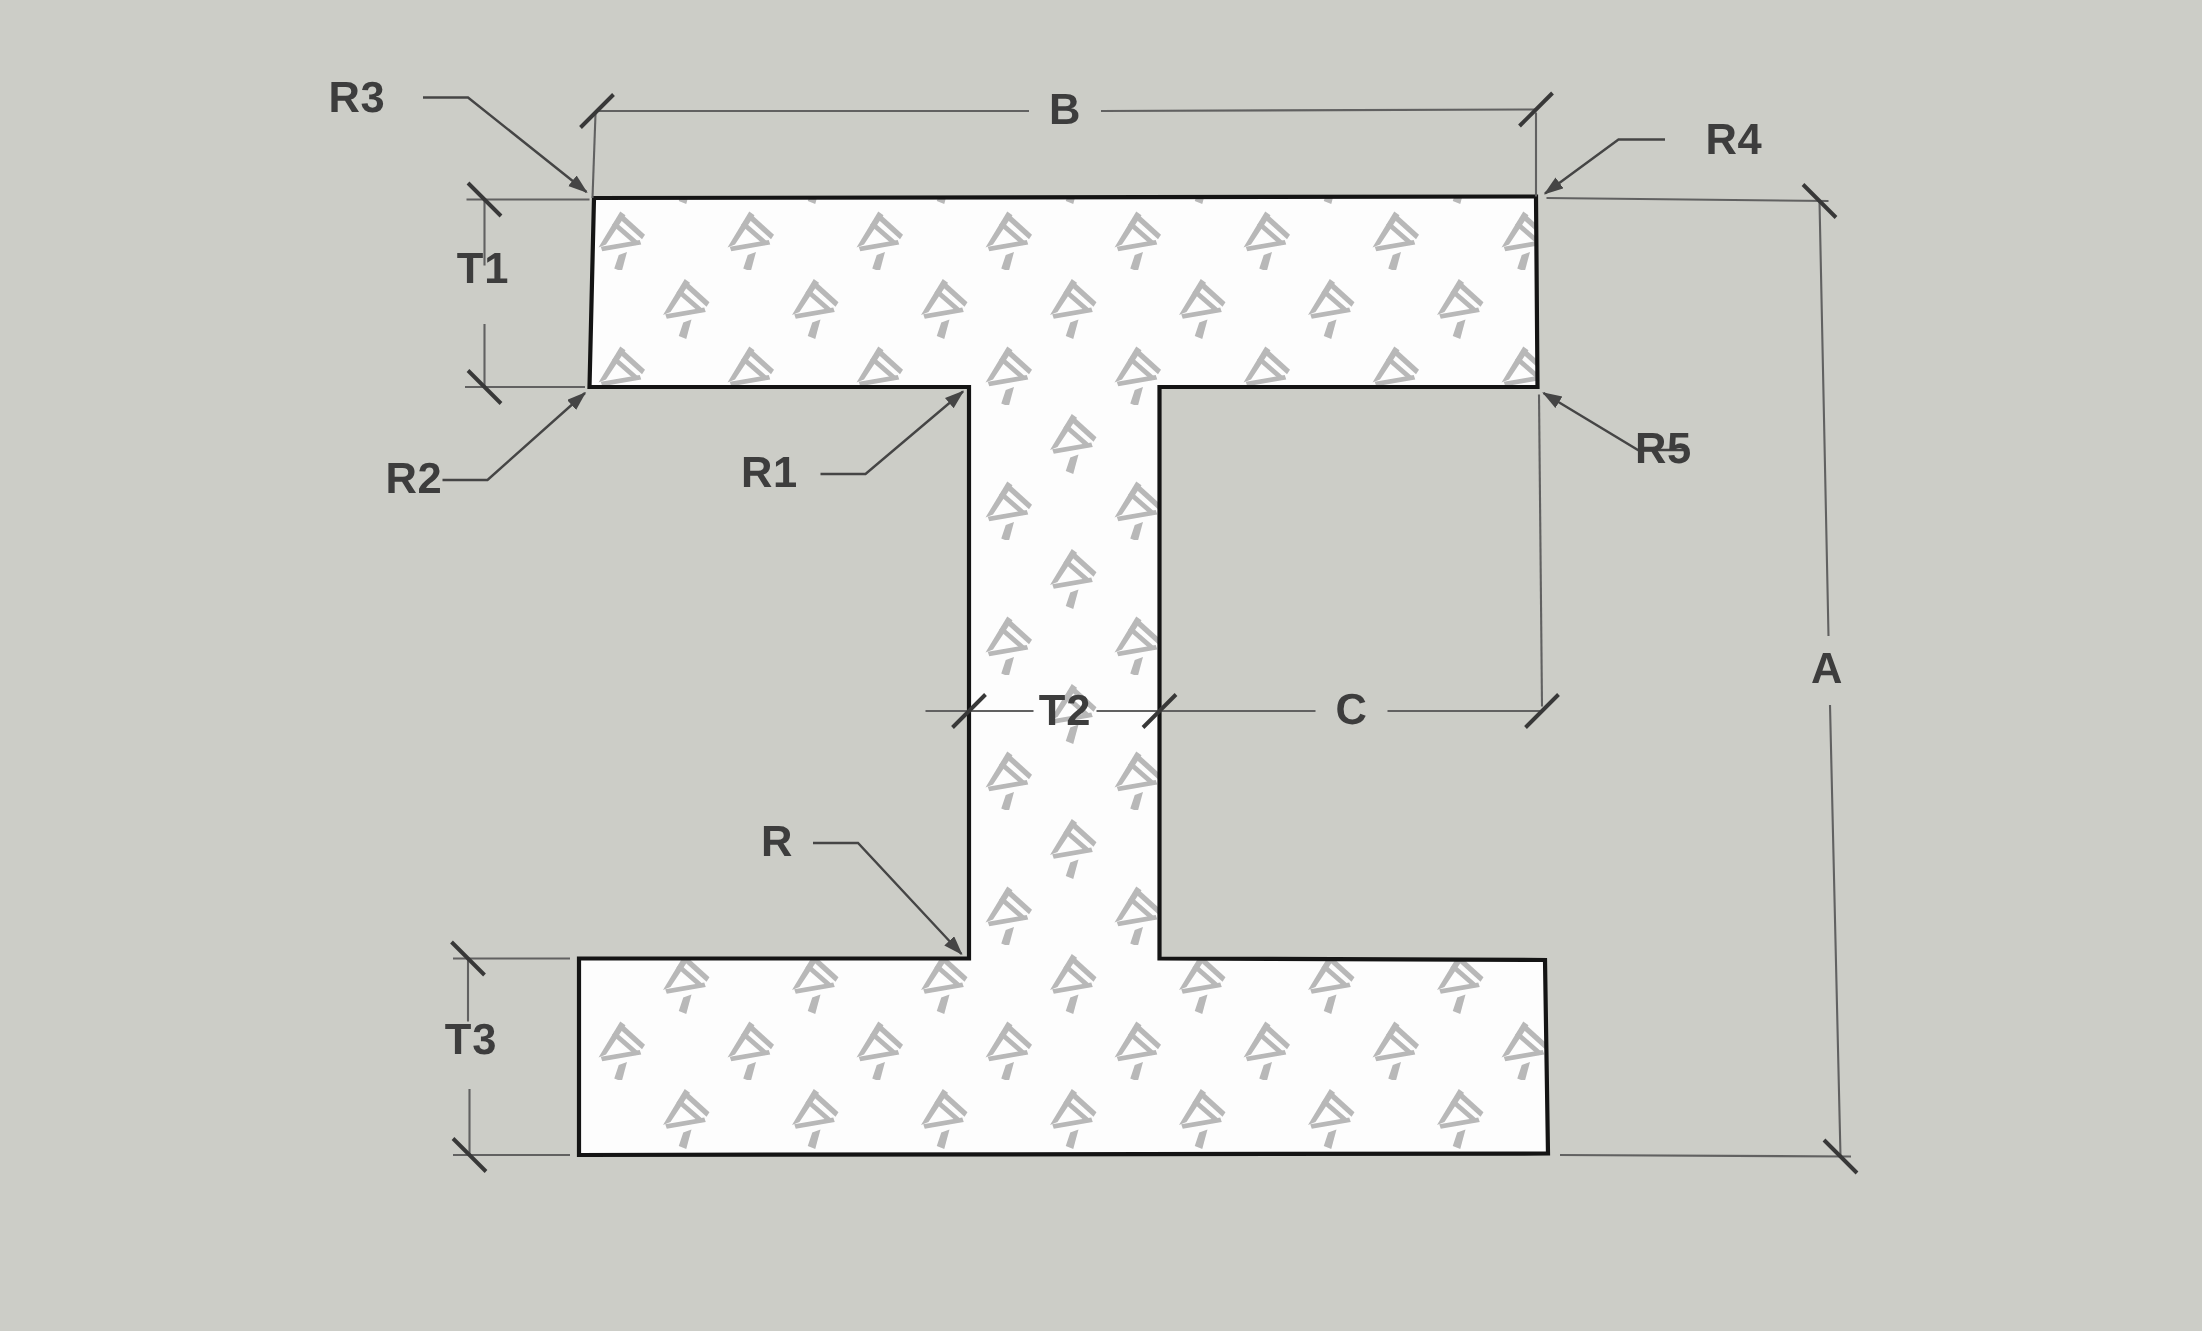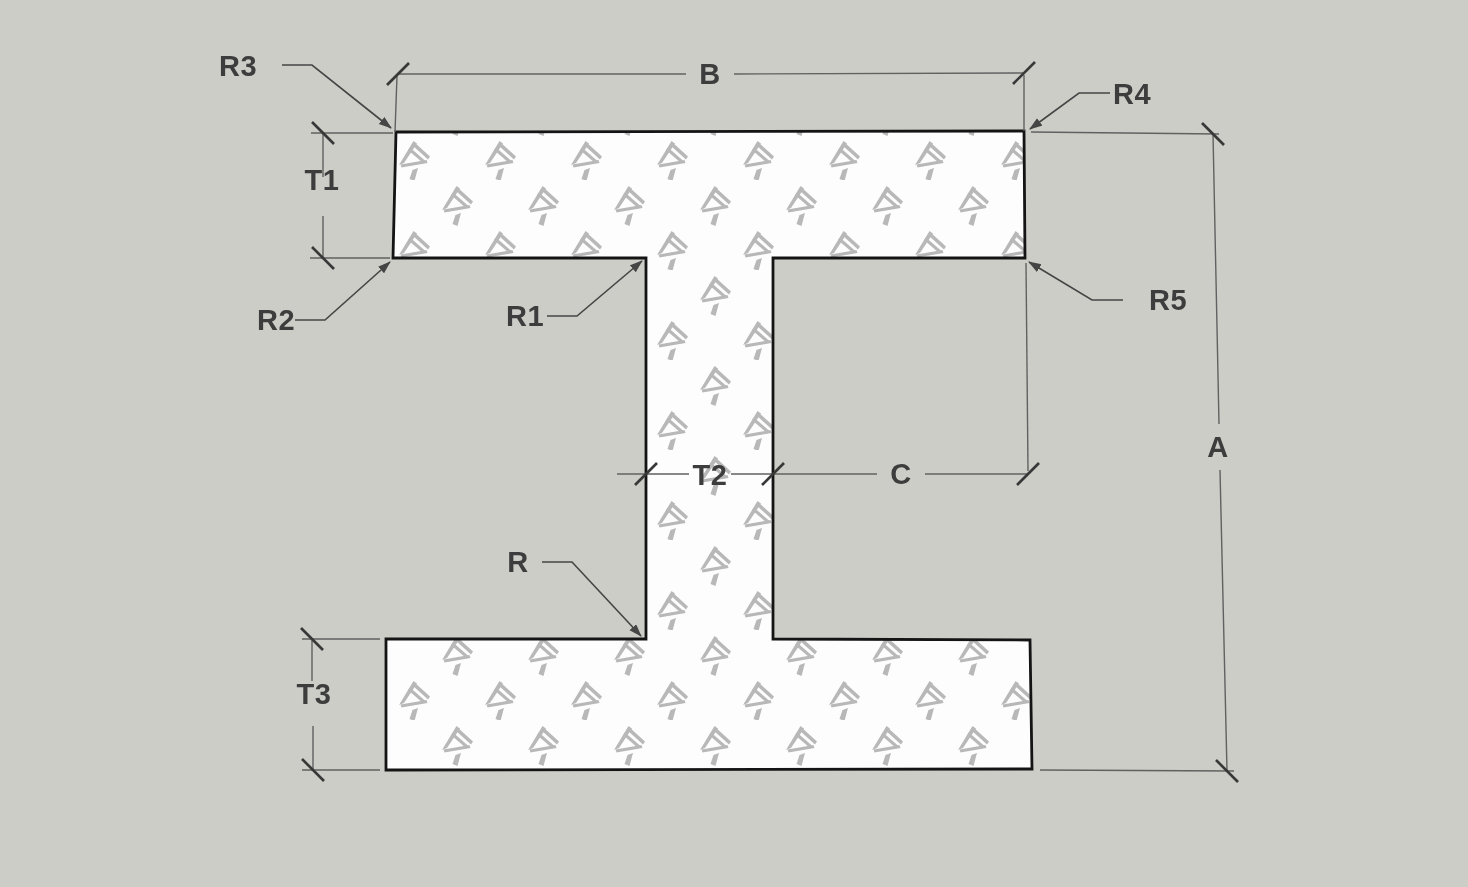--- a/index.html
+++ b/index.html
@@ -98,19 +98,19 @@
     </g>
   </svg>
 
   <div class="dim-label" style="left:710px;top:74px">B</div>
   <div class="dim-label" style="left:1218px;top:447px">A</div>
   <div class="dim-label" style="left:901px;top:474px">C</div>
   <div class="dim-label" style="left:322px;top:180px">T1</div>
   <div class="dim-label" style="left:710px;top:475px">T2</div>
   <div class="dim-label" style="left:314px;top:694px">T3</div>
   <div class="dim-label" style="left:518px;top:562px">R</div>
-  <div class="dim-label" style="left:525px;top:316px">R1</div>
+  <div class="dim-label" style="left:513px;top:316px">R1</div>
   <div class="dim-label" style="left:276px;top:320px">R2</div>
   <div class="dim-label" style="left:238px;top:66px">R3</div>
-  <div class="dim-label" style="left:1132px;top:94px">R4</div>
-  <div class="dim-label" style="left:1168px;top:300px">R5</div>
+  <div class="dim-label" style="left:1156px;top:94px">R4</div>
+  <div class="dim-label" style="left:1109px;top:300px">R5</div>
 
 </div>
 
 </body></html>

